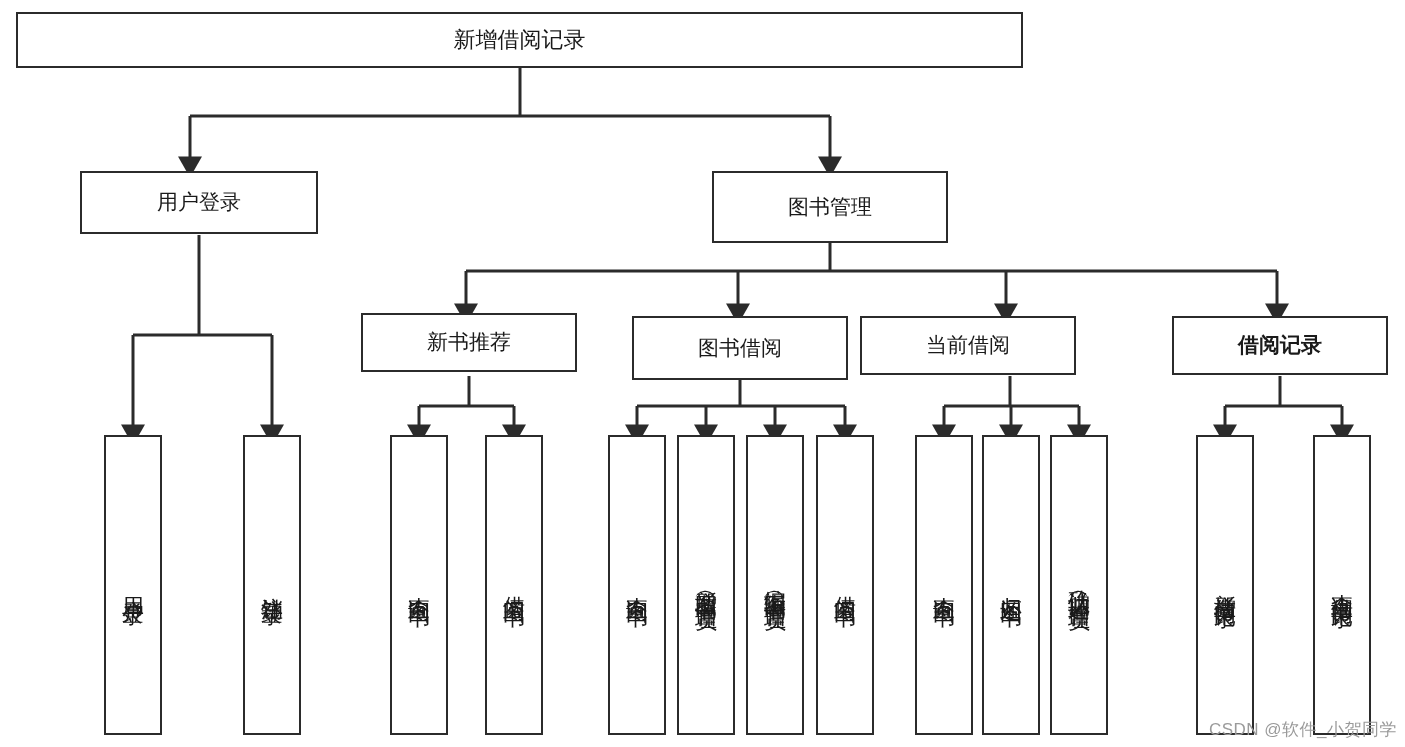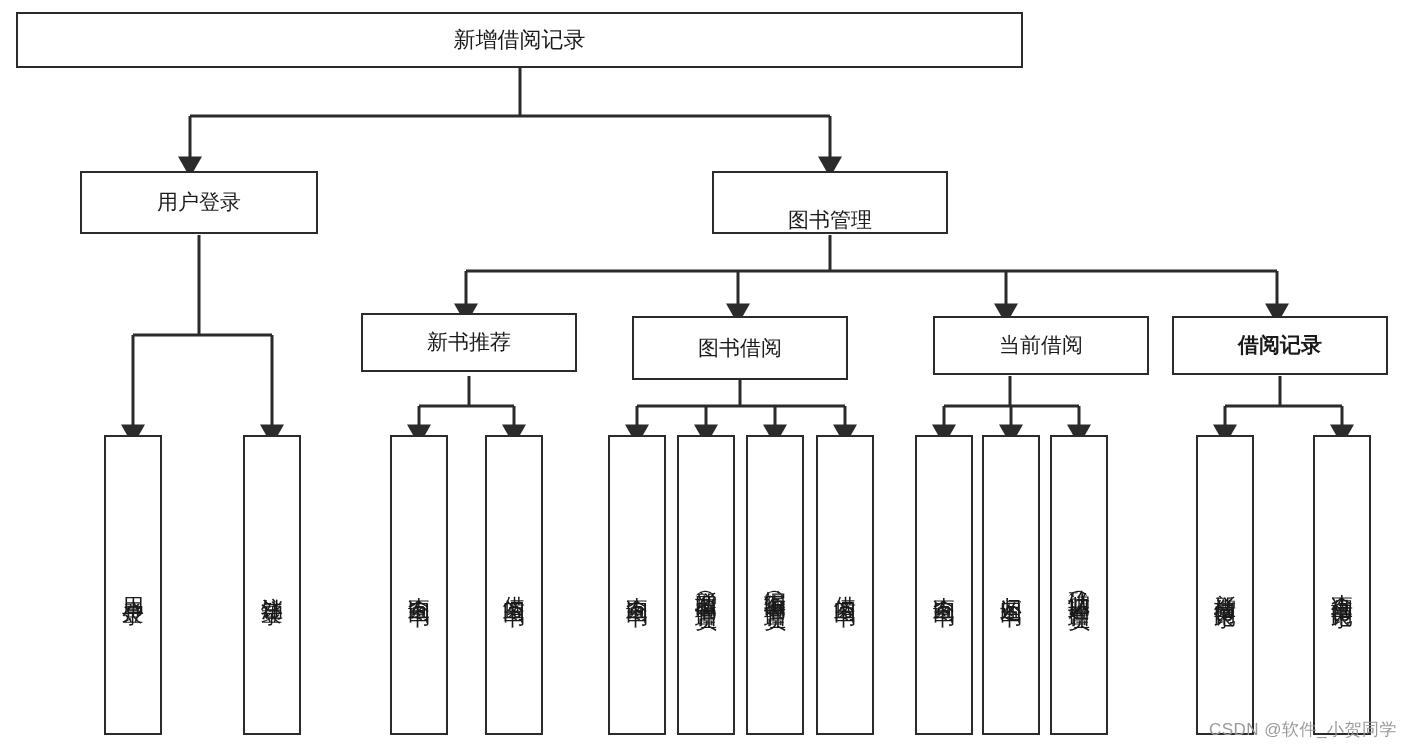--- a/index.html
+++ b/index.html
@@ -125,31 +125,31 @@
     </g>
   </svg>
 
   <div class="node root horizontal" style="left:16px; top:12px; width:1007px; height:56px;">
     <span class="node-label">新增借阅记录</span>
   </div>
 
   <div class="node horizontal" style="left:80px; top:171px; width:238px; height:63px;">
     <span class="node-label">用户登录</span>
   </div>
-  <div class="node horizontal" style="left:712px; top:171px; width:236px; height:63px;align-items:flex-end;">
+  <div class="node horizontal" style="left:712px; top:171px; width:236px; height:72px;">
     <span class="node-label">图书管理</span>
   </div>
 
   <div class="node horizontal" style="left:361px; top:313px; width:216px; height:59px;">
     <span class="node-label">新书推荐</span>
   </div>
   <div class="node horizontal" style="left:632px; top:316px; width:216px; height:64px;">
     <span class="node-label">图书借阅</span>
   </div>
-  <div class="node horizontal" style="left:933px; top:316px; width:216px; height:59px;align-items:center;">
+  <div class="node horizontal" style="left:860px; top:316px; width:216px; height:59px;align-items:center;">
     <span class="node-label">当前借阅</span>
   </div>
   <div class="node horizontal" style="left:1172px; top:316px; width:216px; height:59px;font-weight:bold;">
     <span class="node-label">借阅记录</span>
   </div>
 
   <div class="node vertical" style="left:104px; top:435px; width:58px; height:300px;">
     <span class="node-label">用户登录</span>
   </div>
   <div class="node vertical" style="left:243px; top:435px; width:58px; height:300px;">

